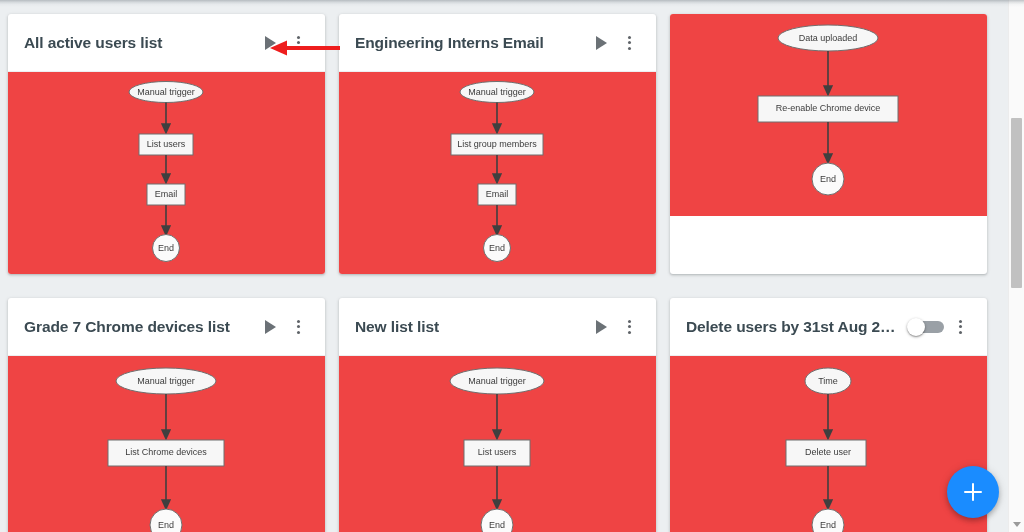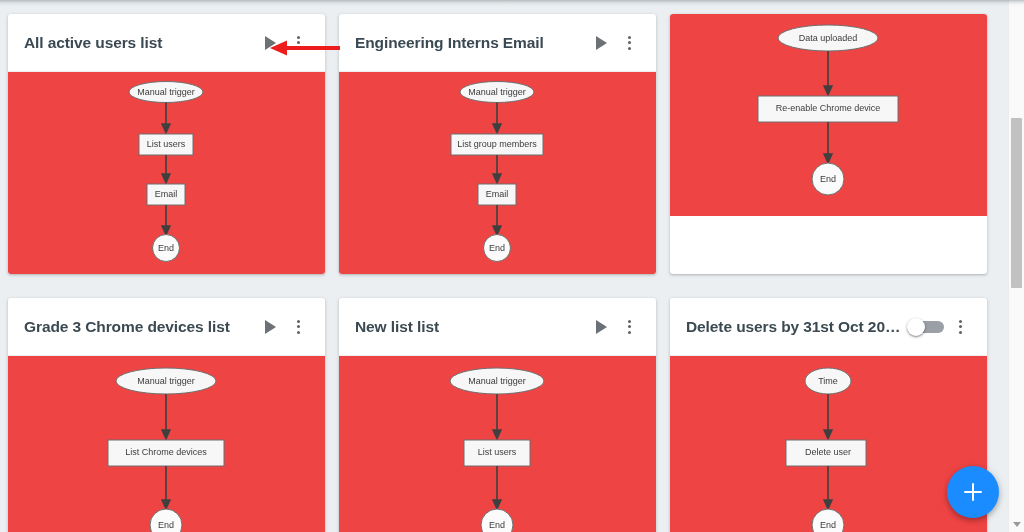--- a/index.html
+++ b/index.html
@@ -238,21 +238,21 @@
           </svg>
         </div>
       </div>
 
     </div>
 
     <div class="row">
 
       <div class="card">
         <div class="card-header">
-          <div class="card-title">Grade 3 Chrome devices list</div>
+          <div class="card-title">Grade 7 Chrome devices list</div>
           <div class="hdr-actions">
             <div class="icon-btn">
               <span class="play-icon"></span>
             </div>
             <div class="icon-btn">
               <span class="kebab">
                   <i></i>
                   <i></i>
                   <i></i>
                 </span>
@@ -308,21 +308,21 @@
             <text x="158" y="97" class="fnode-text">List users</text>
             <line x1="158" y1="110" x2="158" y2="150" class="fedge" marker-end="url(#ah4)"></line>
             <circle cx="158" cy="169" r="16" class="fnode-shape round"></circle>
             <text x="158" y="169.5" class="fnode-text">End</text>
           </svg>
         </div>
       </div>
 
       <div class="card">
         <div class="card-header">
-          <div class="card-title">Delete users by 31st Oct 20…</div>
+          <div class="card-title">Delete users by 31st Aug 20…</div>
           <div class="hdr-actions">
             <div class="toggle">
               <span class="track"></span>
               <span class="knob"></span>
             </div>
             <div class="icon-btn">
               <span class="kebab">
                   <i></i>
                   <i></i>
                   <i></i>

